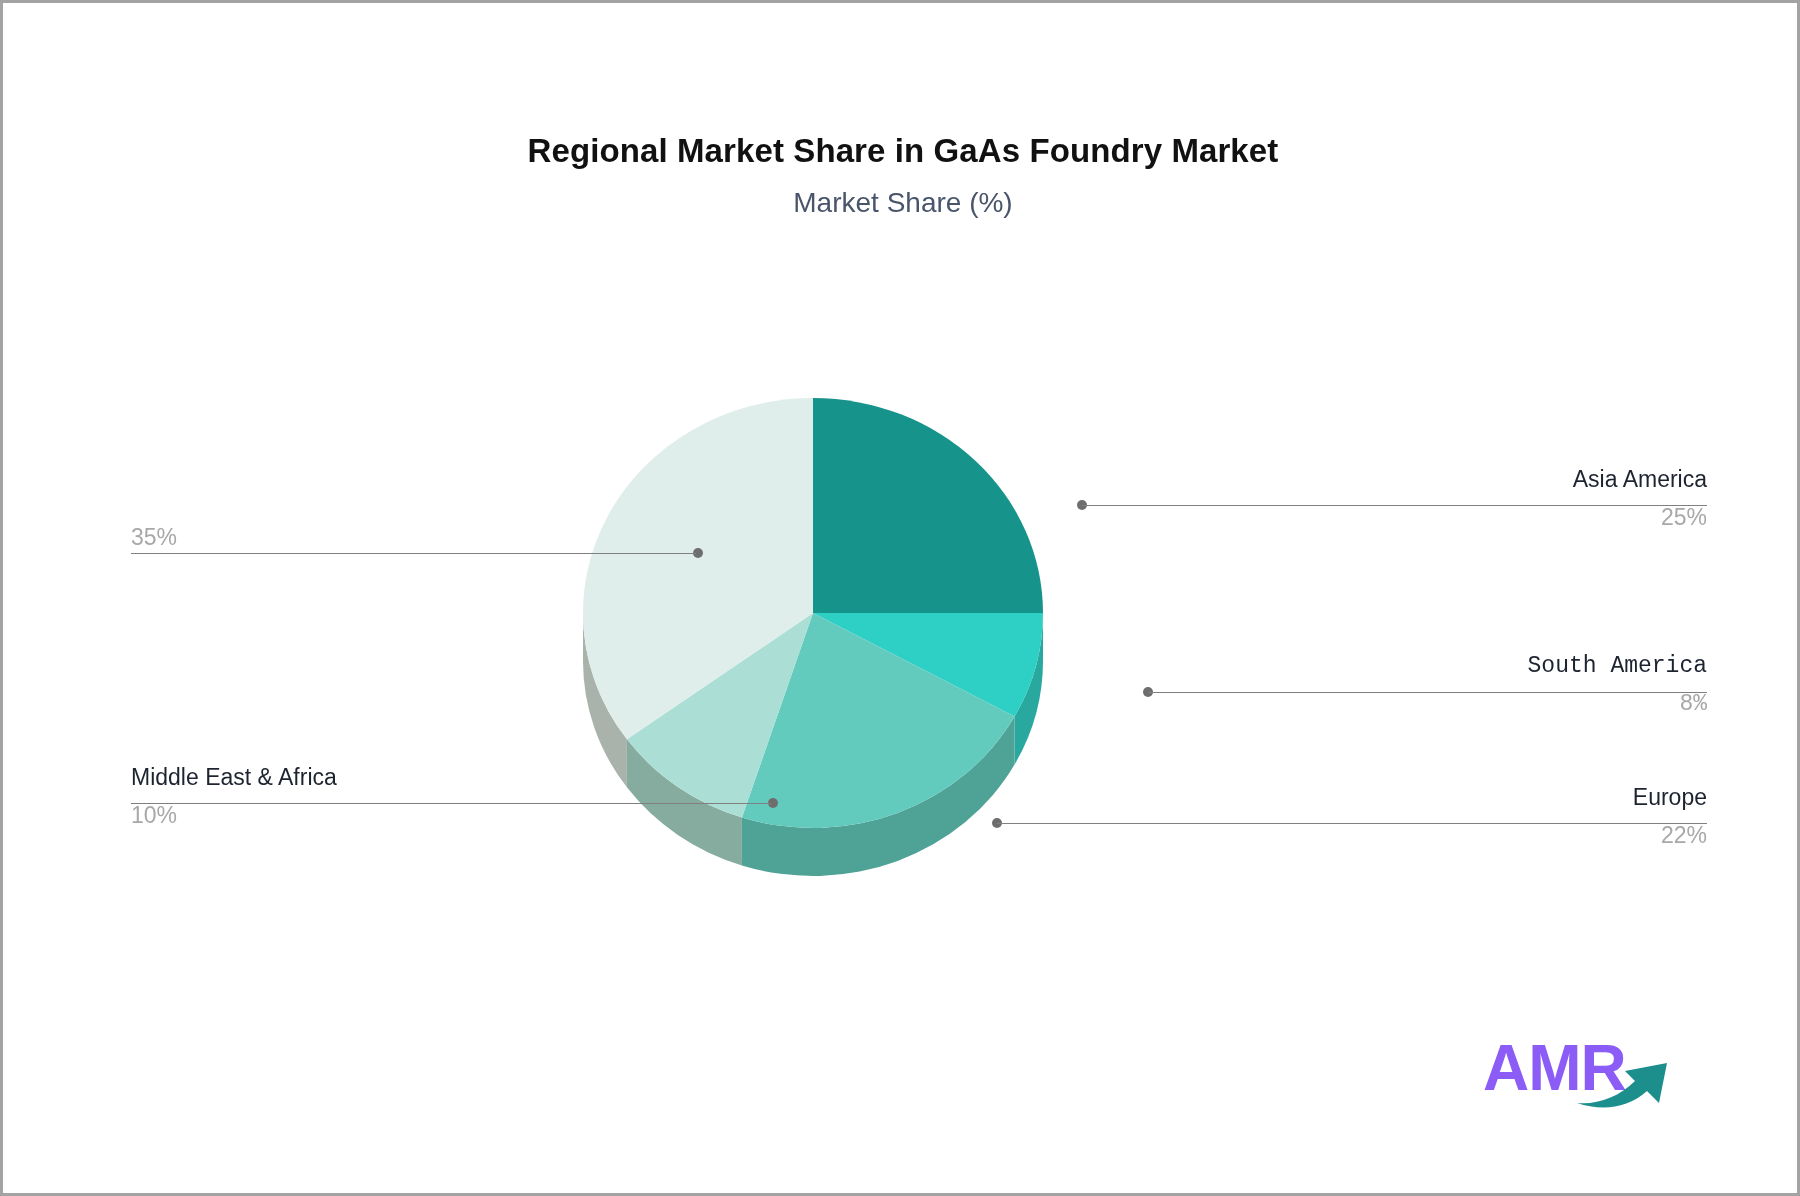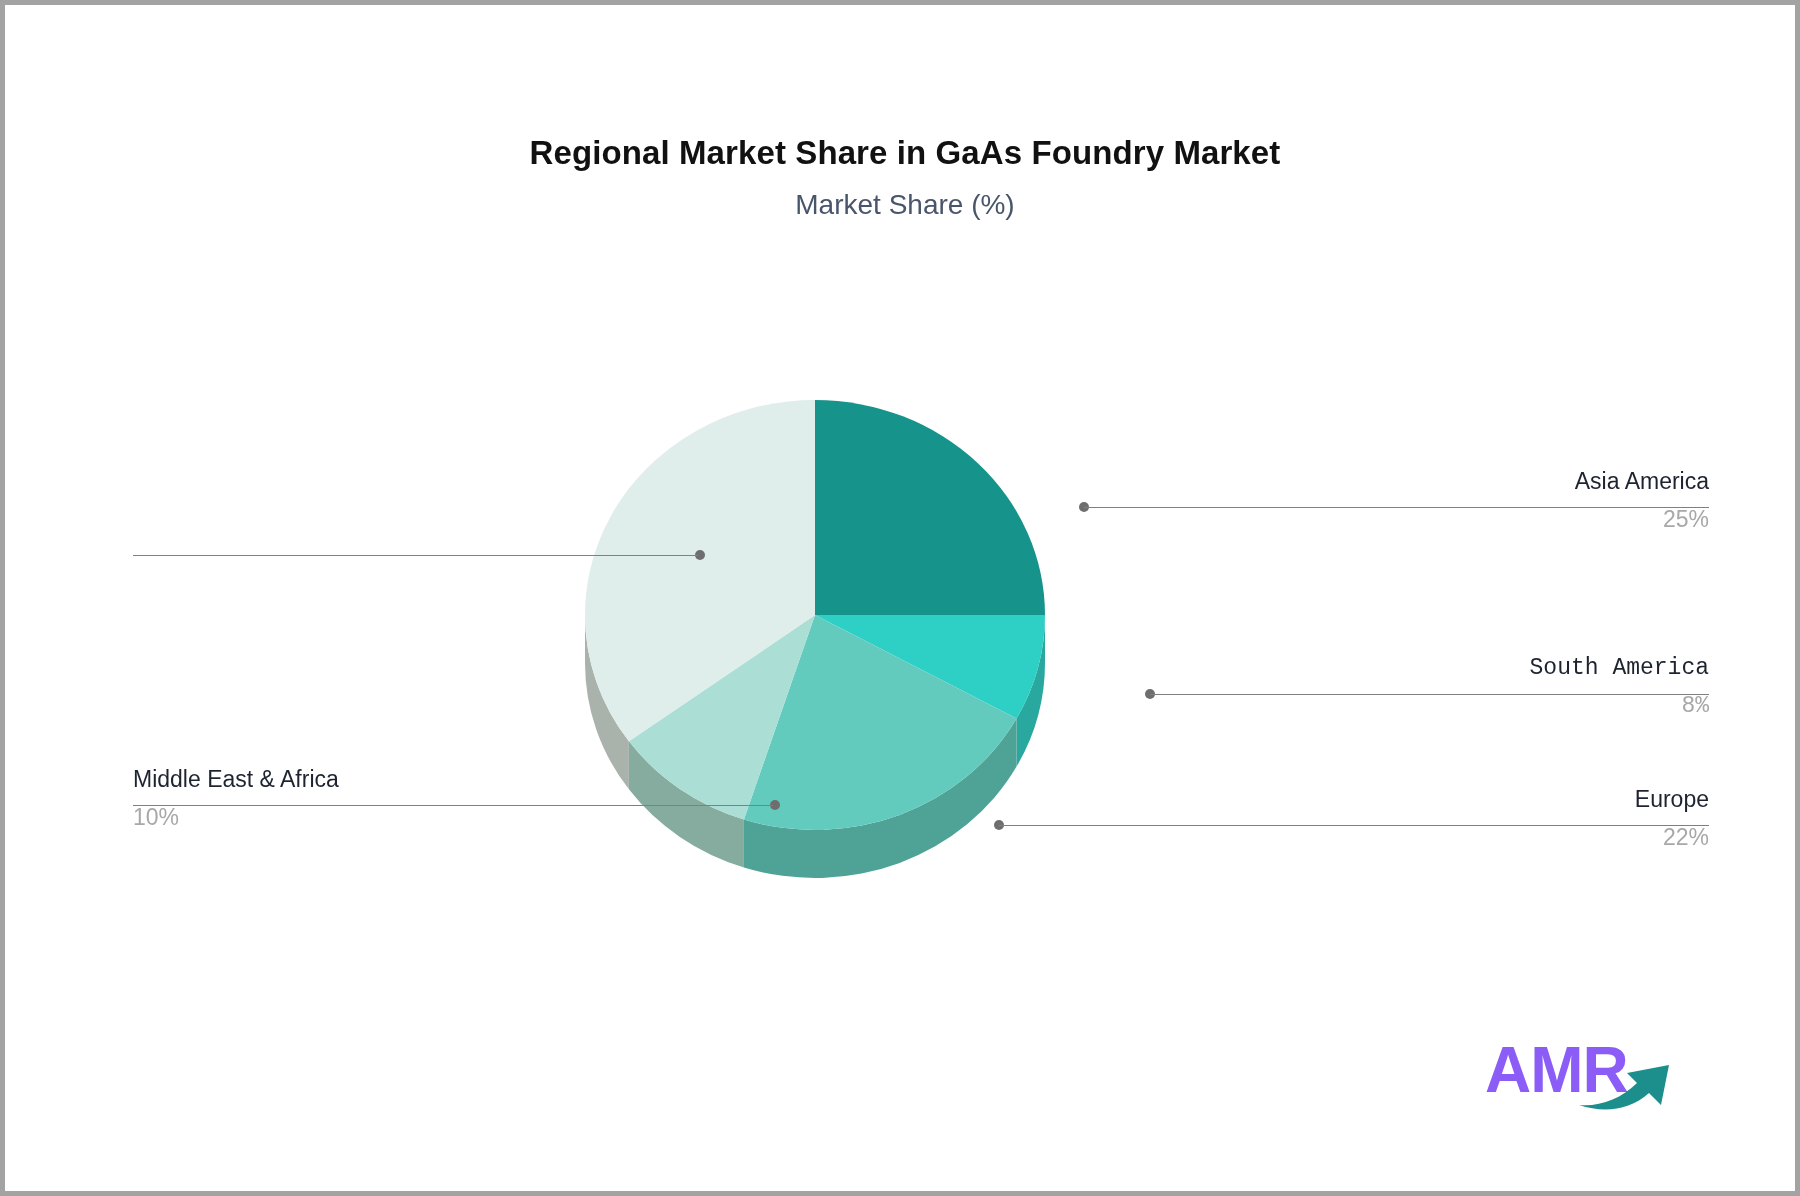--- a/index.html
+++ b/index.html
@@ -8,21 +8,21 @@
     background: #ffffff;
   }
   body {
     font-family: "Liberation Sans", sans-serif;
   }
   #canvas {
     position: relative;
     width: 1800px;
     height: 1196px;
     background: #ffffff;
-    border: 5px solid #a3a3a3;
+    border: 3px solid #a3a3a3;
     box-sizing: border-box;
     overflow: hidden;
   }
 
   
   #title-block {
     position: absolute;
     left: 0;
     top: 128px;
     width: 1800px;
@@ -179,20 +179,21 @@
   <div class="leader-dot" style="left:765px; top:795px;"></div>
   <div class="leader" style="left:128px; top:800px; width:640px;"></div>
   <div class="callout left" style="left:128px; top:760px;">
     <div class="cl-label">Middle East &amp; Africa</div>
     <div class="cl-value">10%</div>
   </div>
 
   <div class="leader-dot" style="left:690px; top:545px;"></div>
   <div class="leader" style="left:128px; top:550px; width:565px;"></div>
   <div class="callout left" style="left:128px; top:510px;">
+    <div class="cl-value">35%</div>
   </div>
 
   <div id="amr-logo">
     <div id="amr-logo-text">AMR</div>
     <svg id="amr-logo-arrow" viewBox="0 0 100 70">
       <path d="M 2 62 C 22 64 44 56 60 40 L 50 30 L 92 22 L 84 62 L 72 50 C 52 68 26 70 2 62 Z" fill="#1c8f8c"></path>
     </svg>
   </div>
 
 </div>

